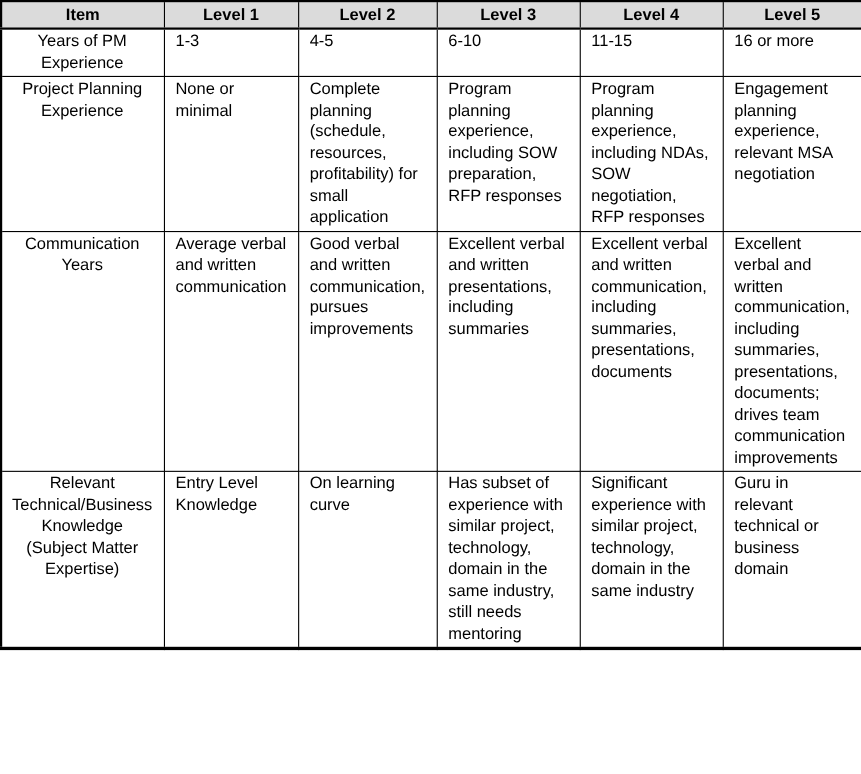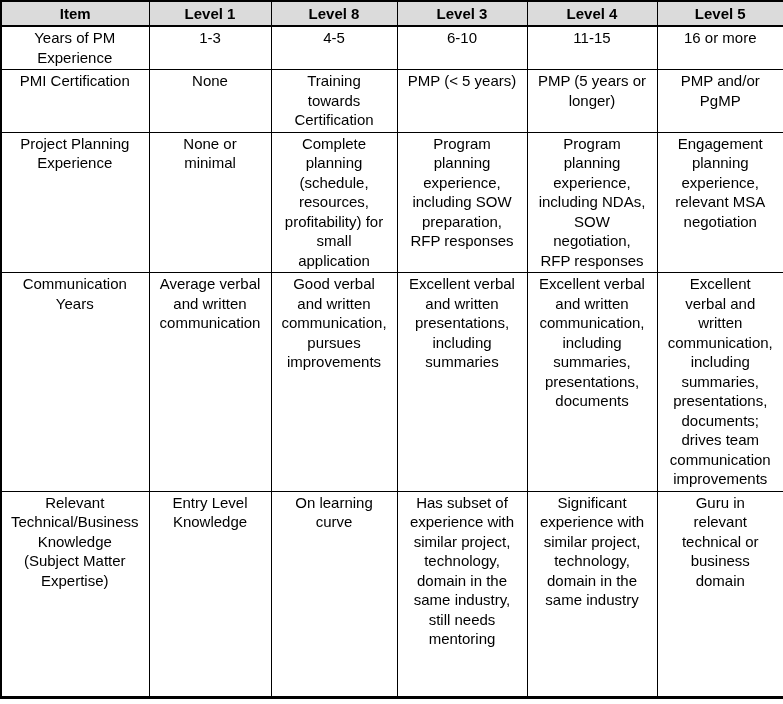--- a/index.html
+++ b/index.html
@@ -44,21 +44,21 @@
     text-align: center;
     vertical-align: middle;
     border: 1px solid var(--border-color);
     border-bottom: 2px solid var(--border-color);
     height: 25px;
     padding: 1px 4px;
   }
   table.matrix td {
     border: 1px solid var(--border-color);
     vertical-align: top;
-    text-align: center;
+    text-align: left;
     padding: 1px 10px 2px;
     word-wrap: normal;
   }
   table.matrix td.item-cell {
     text-align: center;
     padding: 1px 8px 2px 7px;
   }
   tbody tr:nth-child(1) { height: 43px; }
   tbody tr:nth-child(2) { height: 62px; }
   tbody tr:nth-child(3) { height: 60px; }
@@ -76,42 +76,34 @@
       <col class="c-l1">
       <col class="c-l2">
       <col class="c-l3">
       <col class="c-l4">
       <col class="c-l5">
     </colgroup>
     <thead>
       <tr id="header-row">
           <th>Item</th>
           <th>Level 1</th>
-          <th>Level 8</th>
+          <th>Level 2</th>
           <th>Level 3</th>
           <th>Level 4</th>
           <th>Level 5</th>
         </tr>
     </thead>
     <tbody id="table-body">
         <tr>
           <td class="item-cell">Years of PM Experience</td>
           <td>1-3</td>
           <td>4-5</td>
           <td>6-10</td>
           <td>11-15</td>
           <td>16 or more</td>
-        </tr>
-        <tr>
-          <td class="item-cell">PMI Certification</td>
-          <td>None</td>
-          <td>Training towards Certification</td>
-          <td>PMP (&lt; 5 years)</td>
-          <td>PMP (5 years or longer)</td>
-          <td>PMP and/or PgMP</td>
         </tr>
         <tr>
           <td class="item-cell">Project Planning Experience</td>
           <td>None or minimal</td>
           <td>Complete planning (schedule, resources, profitability) for small application</td>
           <td>Program planning experience, including SOW preparation, RFP responses</td>
           <td>Program planning experience, including NDAs, SOW negotiation, RFP responses</td>
           <td>Engagement planning experience, relevant MSA negotiation</td>
         </tr>
         <tr>

